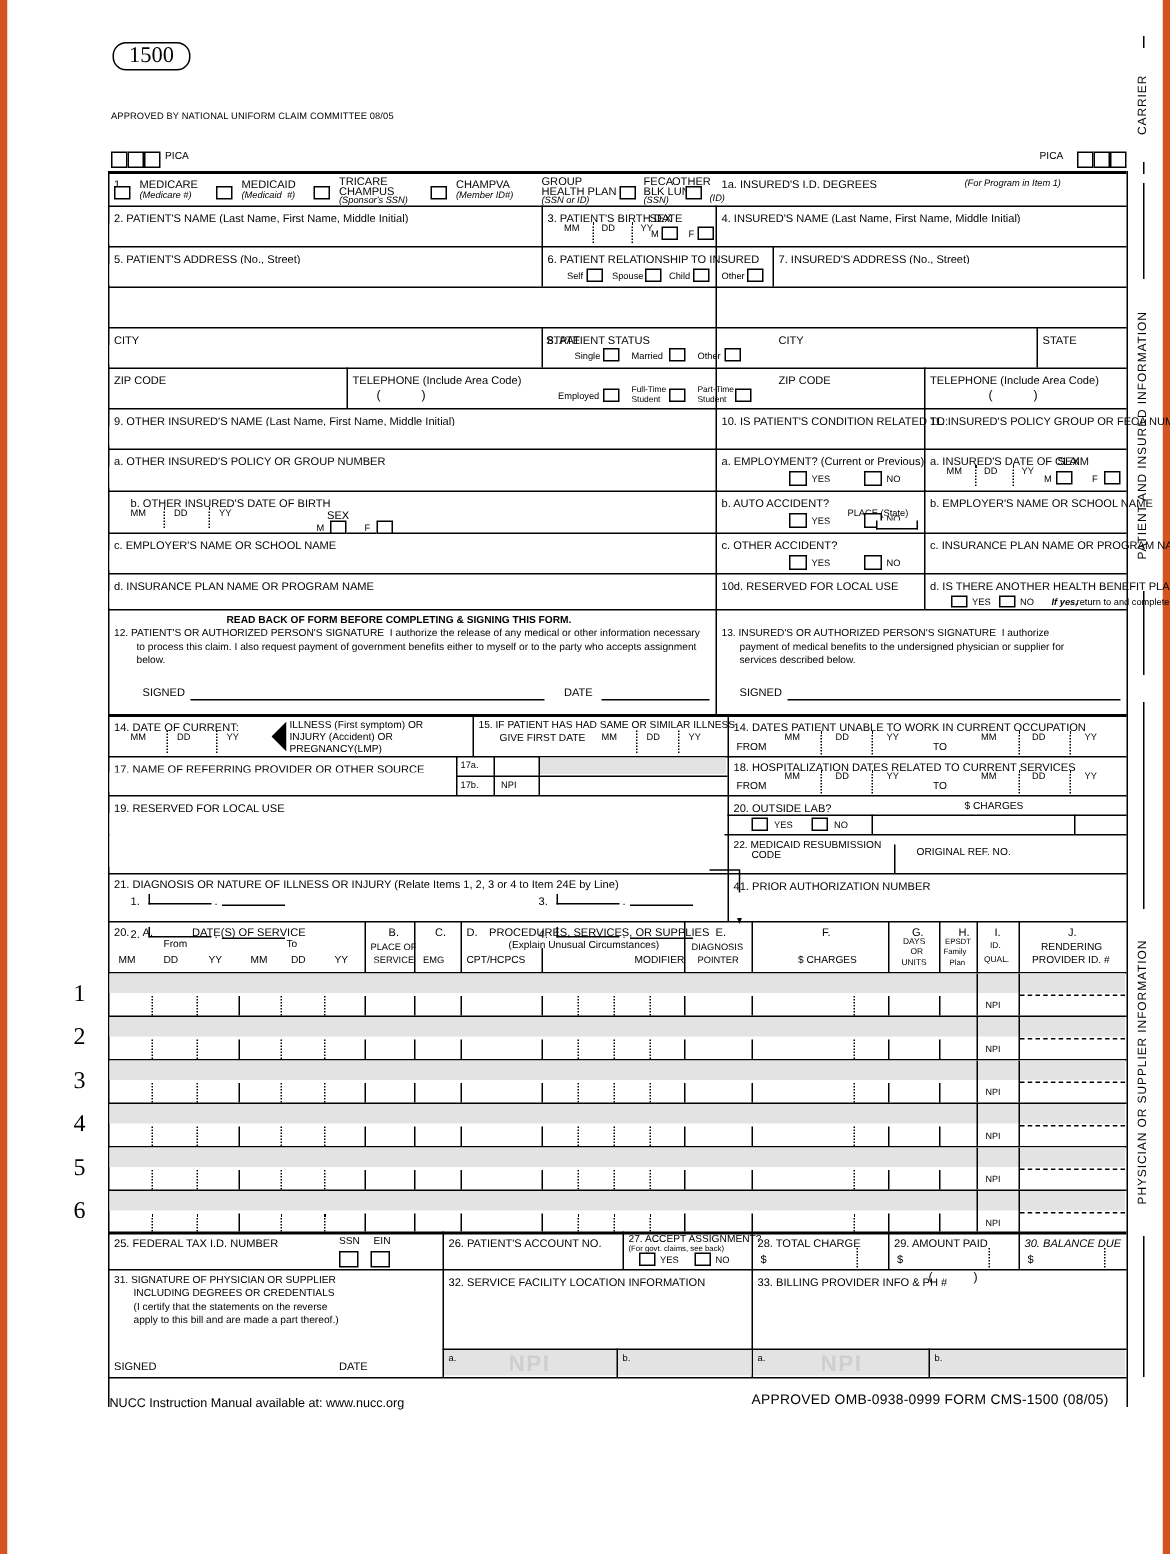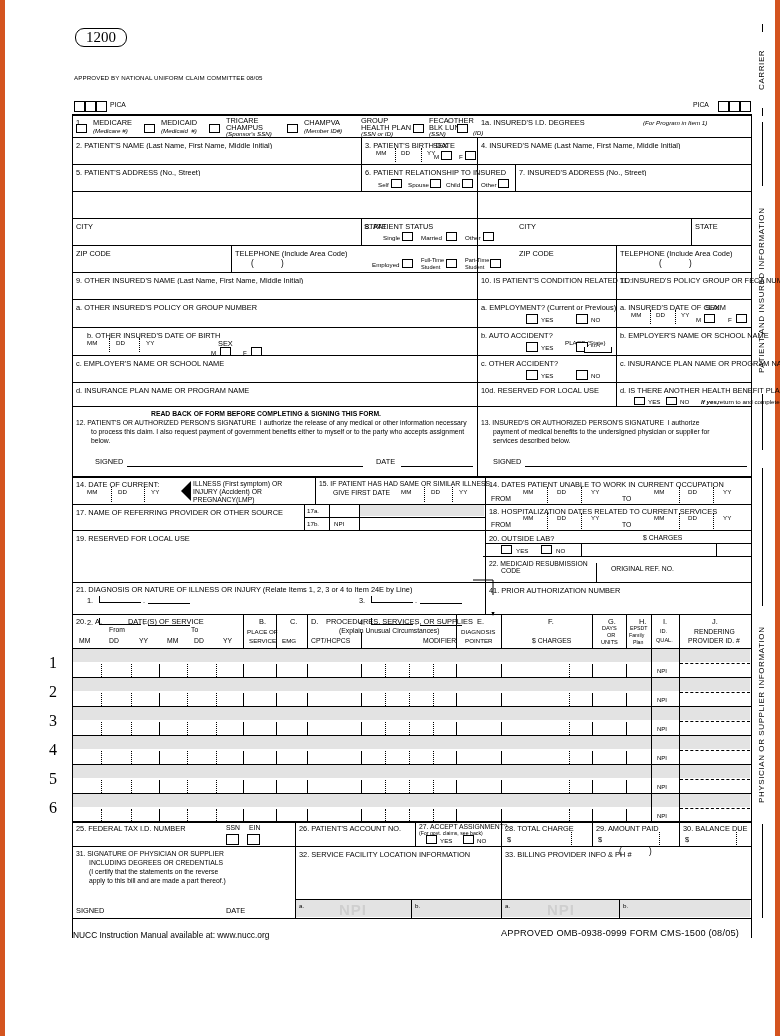--- a/index.html
+++ b/index.html
@@ -85,21 +85,21 @@
   <div class="vlabel" style="left:752px; top:190px; height:200px;">PATIENT AND INSURED INFORMATION</div>
   <div class="varrow" style="left:757px; top:122px; height:64px;"></div>
   <div class="varrow" style="left:757px; top:394px; height:56px;"></div>
 
   <div class="vlabel" style="left:752px; top:610px; height:210px;">PHYSICIAN OR SUPPLIER INFORMATION</div>
   <div class="varrow" style="left:757px; top:468px; height:138px;"></div>
   <div class="varrow" style="left:757px; top:824px; height:94px;"></div>
 
   <div class="form">
 
-    <div id="logo1500">1200</div>
+    <div id="logo1500">1500</div>
     <div id="approvedby">APPROVED BY NATIONAL UNIFORM CLAIM COMMITTEE 08/05</div>
 
     <div class="box" style="left:3px; top:83px; width:11px; height:11px;"></div>
     <div class="box" style="left:14px; top:83px; width:11px; height:11px;"></div>
     <div class="box" style="left:25px; top:83px; width:11px; height:11px;"></div>
     <div class="t f65" style="left:39px; top:84px;">PICA</div>
 
     <div class="t f65" style="left:622px; top:84px;">PICA</div>
     <div class="box" style="left:647px; top:83px; width:11px; height:11px;"></div>
     <div class="box" style="left:658px; top:83px; width:11px; height:11px;"></div>
@@ -689,21 +689,21 @@
     <div class="t f6" style="left:406px; top:820px;">NO</div>
 
     <div class="t f7" style="left:434px; top:807px;">28. TOTAL CHARGE</div>
     <div class="t f7" style="left:436px; top:818px;">$</div>
     <div class="dot" style="left:500px; top:814px; height:13px;"></div>
 
     <div class="t f7" style="left:525px; top:807px;">29. AMOUNT PAID</div>
     <div class="t f7" style="left:527px; top:818px;">$</div>
     <div class="dot" style="left:588px; top:814px; height:13px;"></div>
 
-    <div class="t f7" style="left:612px; top:807px;">30. BALANCE DUE</div>
+    <div class="t f7" style="left:612px; top:807px;font-style:italic;">30. BALANCE DUE</div>
     <div class="t f7" style="left:614px; top:818px;">$</div>
     <div class="dot" style="left:665px; top:814px; height:13px;"></div>
 
     <div class="hl" style="left:1px; top:900px; width:679px;"></div>
     <div class="vl" style="left:224px; top:828px; height:72px;"></div>
     <div class="vl" style="left:430px; top:828px; height:72px;"></div>
     <div class="hl" style="left:224px; top:881px; width:456px;"></div>
     <div class="shade" style="left:225px; top:882px; width:205px; height:17px;"></div>
     <div class="shade" style="left:431px; top:882px; width:248px; height:17px;"></div>
     <div class="vl" style="left:340px; top:881px; height:19px;"></div>

